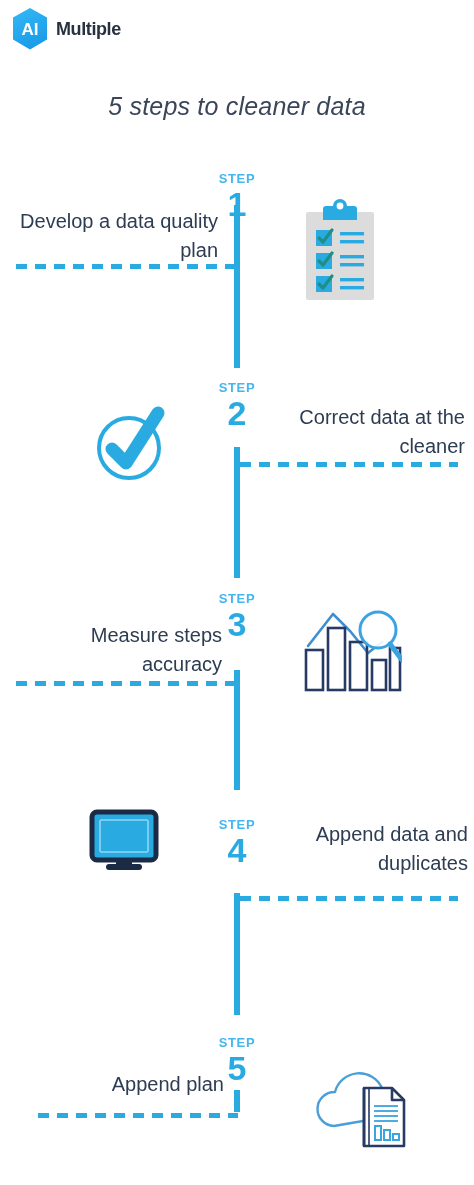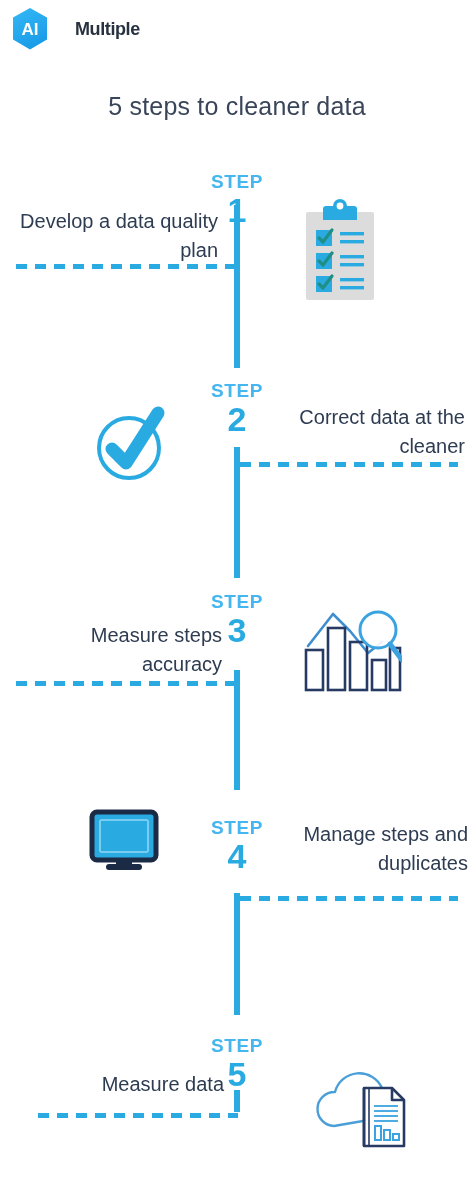--- a/index.html
+++ b/index.html
@@ -18,21 +18,21 @@
     overflow: hidden;
   }
 
   
   .logo {
     position: absolute;
     left: 8px;
     top: 6px;
     display: flex;
     align-items: center;
-    gap: 23px;
+    gap: 4px;
   }
   .logo-mark {
     position: relative;
     width: 44px;
     height: 46px;
   }
   .logo-mark svg { display: block; }
   .logo-word {
     font-size: 18px;
     font-weight: bold;
@@ -44,39 +44,40 @@
   
   .title {
     position: absolute;
     left: 0;
     top: 92px;
     width: 474px;
     text-align: center;
     font-size: 25px;
     color: #3a4559;
     letter-spacing: 0.2px;
+    font-style: italic;
   }
 
   
   .spine-seg {
     position: absolute;
     left: 234px;
     width: 6px;
     background: #29abe2;
   }
 
   
   .step-head {
     position: absolute;
     width: 120px;
     text-align: center;
     line-height: 1;
   }
   .step-word {
-    font-size: 19px;
+    font-size: 13px;
     font-weight: bold;
     color: #45b6ef;
     letter-spacing: 0.6px;
     display: block;
   }
   .step-num {
     font-size: 34px;
     font-weight: bold;
     color: #29abe2;
     display: block;
@@ -199,36 +200,36 @@
       <rect x="92" y="50" width="10" height="42" fill="none" stroke="#263a63" stroke-width="2.6"></rect>
       <circle cx="80" cy="32" r="18" fill="#ffffff" fill-opacity="0.9" stroke="#3aa3e0" stroke-width="3"></circle>
       <line x1="92" y1="46" x2="104" y2="62" stroke="#3aa3e0" stroke-width="5" stroke-linecap="round"></line>
     </svg>
   </div>
 
   <div class="step-head" style="left:177px; top:818px;">
     <span class="step-word">STEP</span>
     <span class="step-num">4</span>
   </div>
-  <div class="step-text" style="left:258px; top:820px;">Manage steps and duplicates</div>
+  <div class="step-text" style="left:258px; top:820px;">Append data and duplicates</div>
   <div class="dash" style="left:240px; top:896px; width:218px;"></div>
   <div class="icon-box" style="left:88px; top:808px;">
     <svg width="72" height="66" viewBox="0 0 72 66">
       <rect x="4" y="4" width="64" height="48" rx="5" fill="#29abe2" stroke="#1b2a45" stroke-width="5"></rect>
       <rect x="12" y="12" width="48" height="32" rx="1.5" fill="#29abe2" stroke="#8fd6f5" stroke-width="1.6"></rect>
       <rect x="28" y="52" width="16" height="6" fill="#1b2a45"></rect>
       <rect x="18" y="56" width="36" height="6" rx="3" fill="#1b2a45"></rect>
     </svg>
   </div>
 
   <div class="step-head" style="left:177px; top:1036px;">
     <span class="step-word">STEP</span>
     <span class="step-num">5</span>
   </div>
-  <div class="step-text" style="left:14px; top:1070px;">Measure data</div>
+  <div class="step-text" style="left:14px; top:1070px;">Append plan</div>
   <div class="dash" style="left:38px; top:1113px; width:200px;"></div>
   <div class="icon-box" style="left:312px; top:1060px;">
     <svg width="100" height="92" viewBox="0 0 100 92">
       <path d="M22 66 a17 17 0 0 1 1 -34 a25 25 0 0 1 47 -4 a15 15 0 0 1 4 29 z" fill="none" stroke="#4a9fd8" stroke-width="2.4" stroke-linejoin="round"></path>
       <path d="M52 28 h28 l12 12 v46 h-40 z" fill="#ffffff" stroke="#263a63" stroke-width="2.6" stroke-linejoin="round"></path>
       <path d="M80 28 v12 h12" fill="none" stroke="#263a63" stroke-width="2.6" stroke-linejoin="round"></path>
       <line x1="52" y1="28" x2="52" y2="86" stroke="#263a63" stroke-width="2.6"></line>
       <line x1="57" y1="28" x2="57" y2="86" stroke="#263a63" stroke-width="1.6"></line>
       <g stroke="#3aa3e0" stroke-width="1.8">
         <line x1="62" y1="46" x2="86" y2="46"></line>

